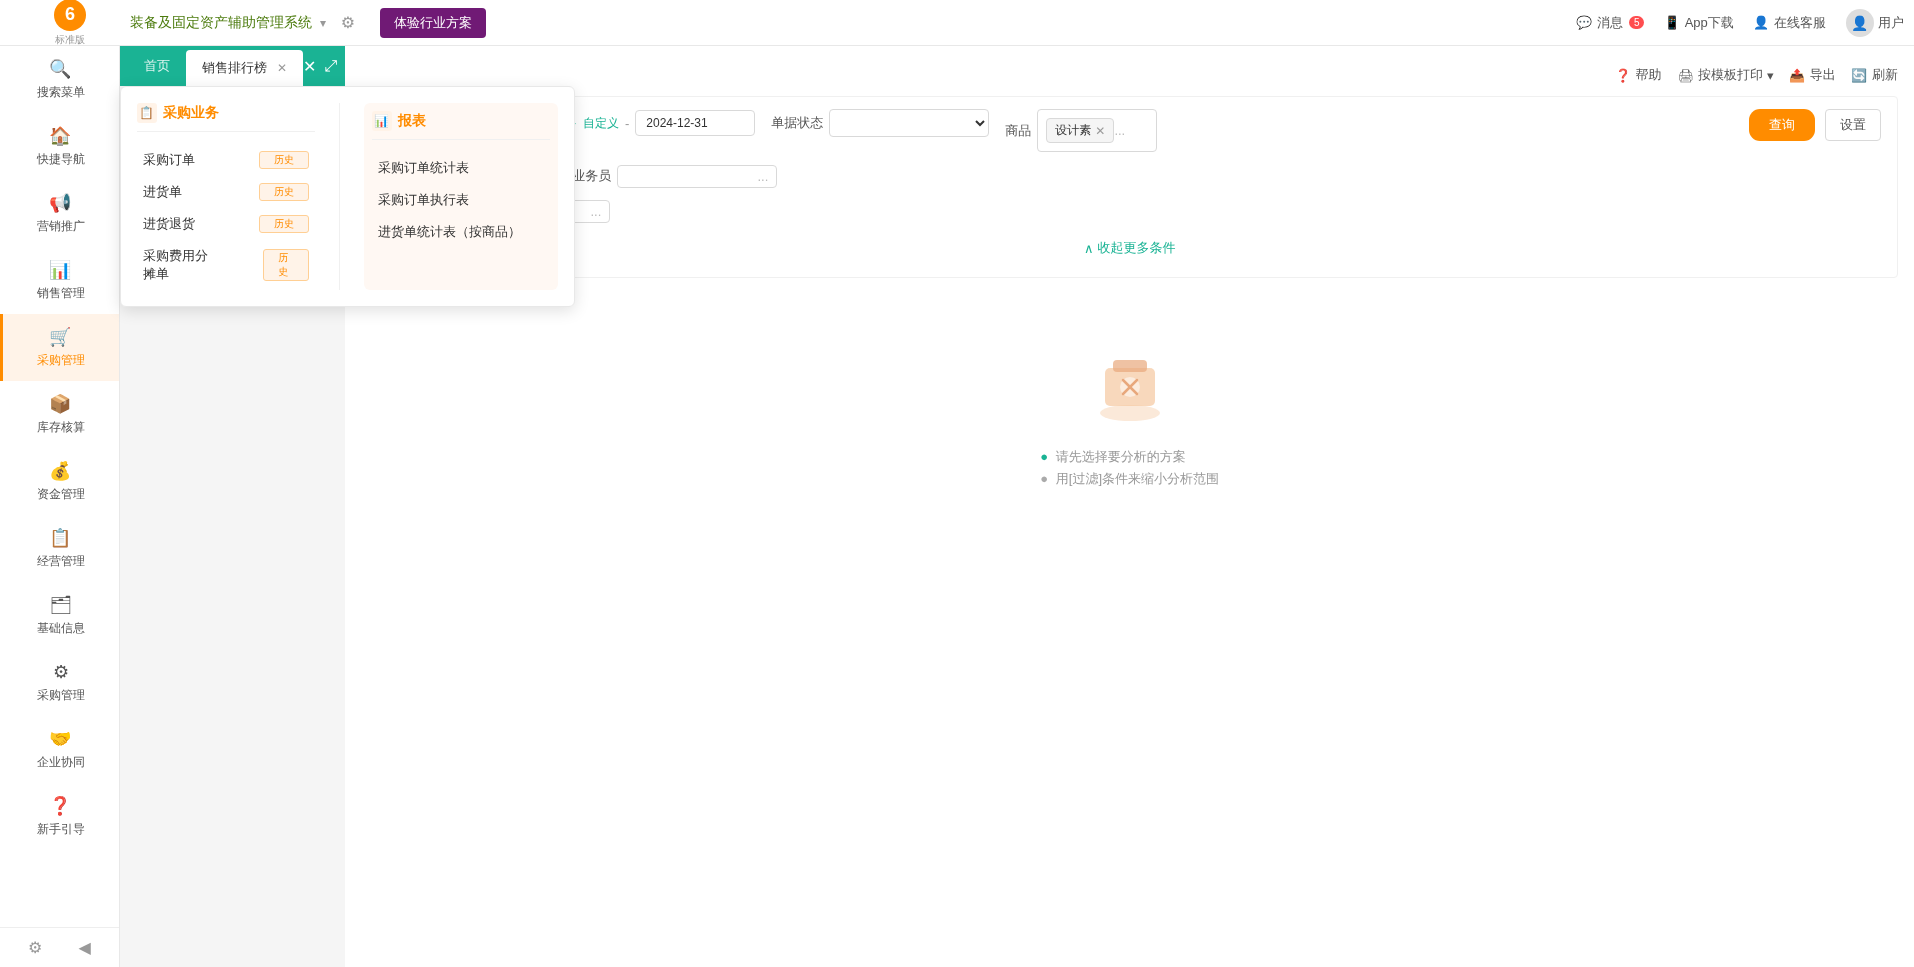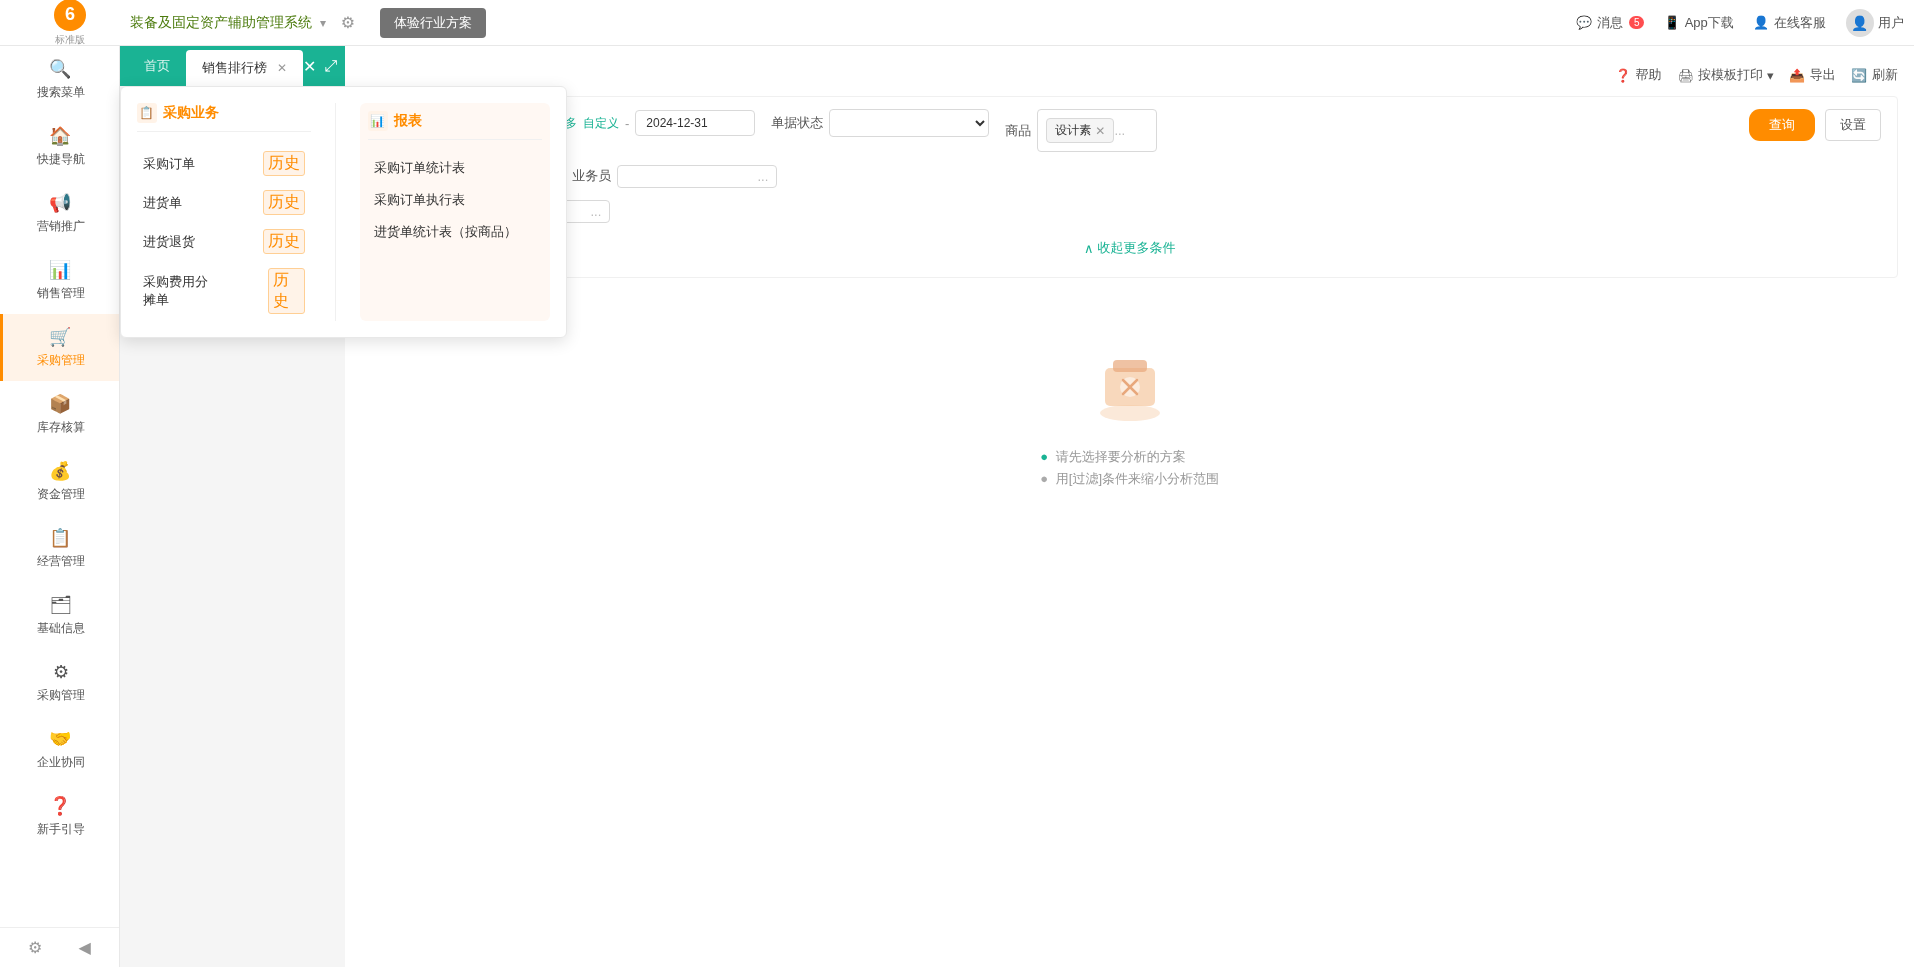--- a/index.html
+++ b/index.html
@@ -59,21 +59,21 @@
       width: 28px;
       height: 28px;
       display: flex;
       align-items: center;
       justify-content: center;
       color: #999;
       cursor: pointer;
       font-size: 16px;
     }
     .industry-btn {
-      background: #737373;
+      background: #701a75;
       color: #fff;
       border: none;
       border-radius: 4px;
       padding: 6px 14px;
       font-size: 13px;
       cursor: pointer;
       margin-left: 10px;
     }
     .header-right {
       display: flex;
@@ -355,22 +355,22 @@
       cursor: pointer;
       color: #333;
       font-size: 13px;
       border-radius: 4px;
     }
     .history-badge {
       background: #fff3e8;
       color: #ff8c00;
       border: 1px solid #ffcf94;
       border-radius: 3px;
-      font-size: 16px;
-      padding: 1px 4px;
+      font-size: 10px;
+      padding: 1px 14px;
       margin-left: 48px;
     }
     .right-col-bg {
       background: #fff8f3;
       border-radius: 6px;
       padding: 8px;
     }
 
     .divider-v {
       width: 1px;

